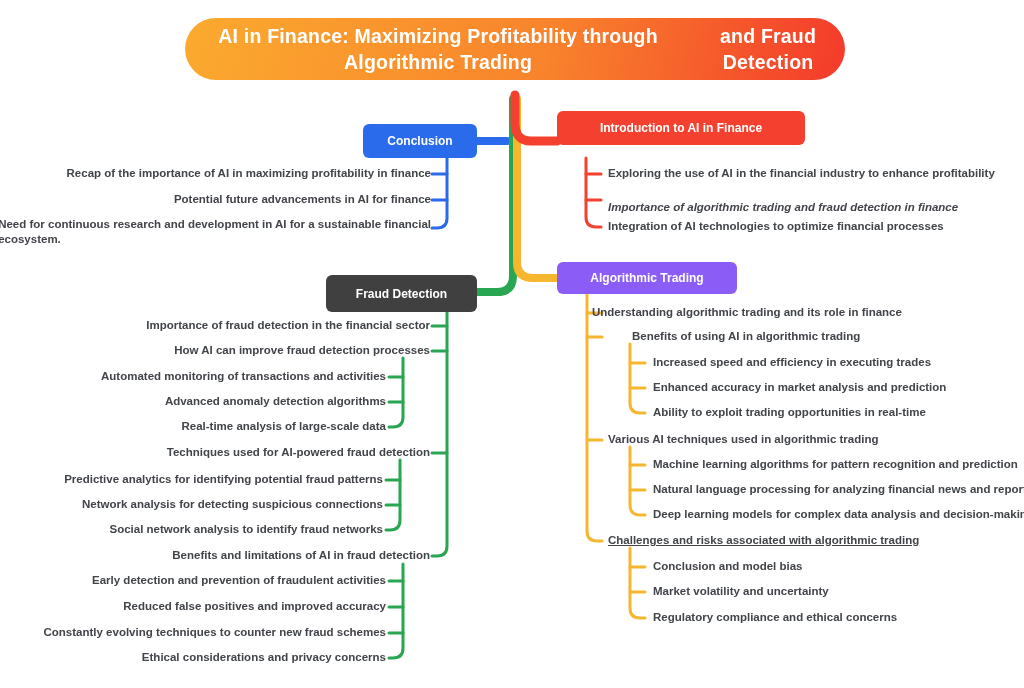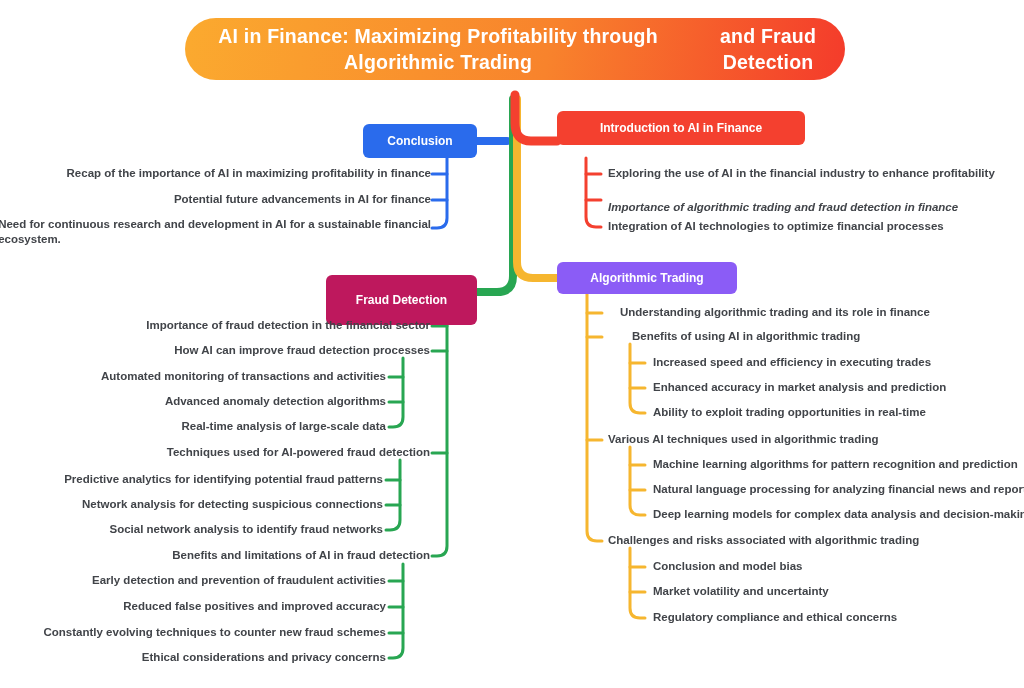--- a/index.html
+++ b/index.html
@@ -24,21 +24,21 @@
     display:flex;flex-direction:row;align-items:center;justify-content:center;
     color:#ffffff;font-weight:700;font-size:19.5px;line-height:26px;text-align:center;
     letter-spacing:.2px;
   }
   .branch-node{
     position:absolute;border-radius:6px;display:flex;align-items:center;justify-content:center;
     color:#ffffff;font-weight:700;font-size:12px;white-space:nowrap;
   }
   .bn-blue{background:#2a6bec;left:363px;top:124px;width:114px;height:34px;}
   .bn-red{background:#f4402f;left:557px;top:111px;width:248px;height:34px;}
-  .bn-green{background:#be185d;left:326px;top:275px;width:151px;height:50px;}
+  .bn-green{background:#404040;left:326px;top:275px;width:151px;height:37px;}
   .bn-yellow{background:#8b5cf6;left:557px;top:262px;width:180px;height:32px;}
 
   .leaf{
     position:absolute;font-size:11.5px;font-weight:600;color:#414449;
     line-height:15px;white-space:nowrap;
   }
   .leaf.ra{text-align:right;}
 </style>
 </head>
 <body>
@@ -119,27 +119,27 @@
   <div class="leaf ra" style="right:594px;top:445px;">Techniques used for AI-powered fraud detection</div>
   <div class="leaf ra" style="right:641px;top:472px;">Predictive analytics for identifying potential fraud patterns</div>
   <div class="leaf ra" style="right:641px;top:497px;">Network analysis for detecting suspicious connections</div>
   <div class="leaf ra" style="right:641px;top:522px;">Social network analysis to identify fraud networks</div>
   <div class="leaf ra" style="right:594px;top:548px;">Benefits and limitations of AI in fraud detection</div>
   <div class="leaf ra" style="right:638px;top:573px;">Early detection and prevention of fraudulent activities</div>
   <div class="leaf ra" style="right:638px;top:599px;">Reduced false positives and improved accuracy</div>
   <div class="leaf ra" style="right:638px;top:625px;">Constantly evolving techniques to counter new fraud schemes</div>
   <div class="leaf ra" style="right:638px;top:650px;">Ethical considerations and privacy concerns</div>
 
-  <div class="leaf" style="left:620px;top:305px;text-align:center;">Understanding algorithmic trading and its role in finance</div>
+  <div class="leaf" style="left:592px;top:305px;text-align:center;">Understanding algorithmic trading and its role in finance</div>
   <div class="leaf" style="left:608px;top:329px;margin-left:24px;">Benefits of using AI in algorithmic trading</div>
   <div class="leaf" style="left:653px;top:355px;">Increased speed and efficiency in executing trades</div>
   <div class="leaf" style="left:653px;top:380px;">Enhanced accuracy in market analysis and prediction</div>
   <div class="leaf" style="left:653px;top:405px;">Ability to exploit trading opportunities in real-time</div>
   <div class="leaf" style="left:608px;top:432px;">Various AI techniques used in algorithmic trading</div>
   <div class="leaf" style="left:653px;top:457px;">Machine learning algorithms for pattern recognition and prediction</div>
   <div class="leaf" style="left:653px;top:482px;">Natural language processing for analyzing financial news and reports</div>
   <div class="leaf" style="left:653px;top:507px;">Deep learning models for complex data analysis and decision-making</div>
-  <div class="leaf" style="left:608px;top:533px;">Challenges and risks associated with algorithmic trading</div>
+  <div class="leaf" style="left:608px;top:533px;text-decoration:underline;">Challenges and risks associated with algorithmic trading</div>
   <div class="leaf" style="left:653px;top:559px;">Conclusion and model bias</div>
   <div class="leaf" style="left:653px;top:584px;">Market volatility and uncertainty</div>
   <div class="leaf" style="left:653px;top:610px;">Regulatory compliance and ethical concerns</div>
 
 </div>
 
 </body></html>

